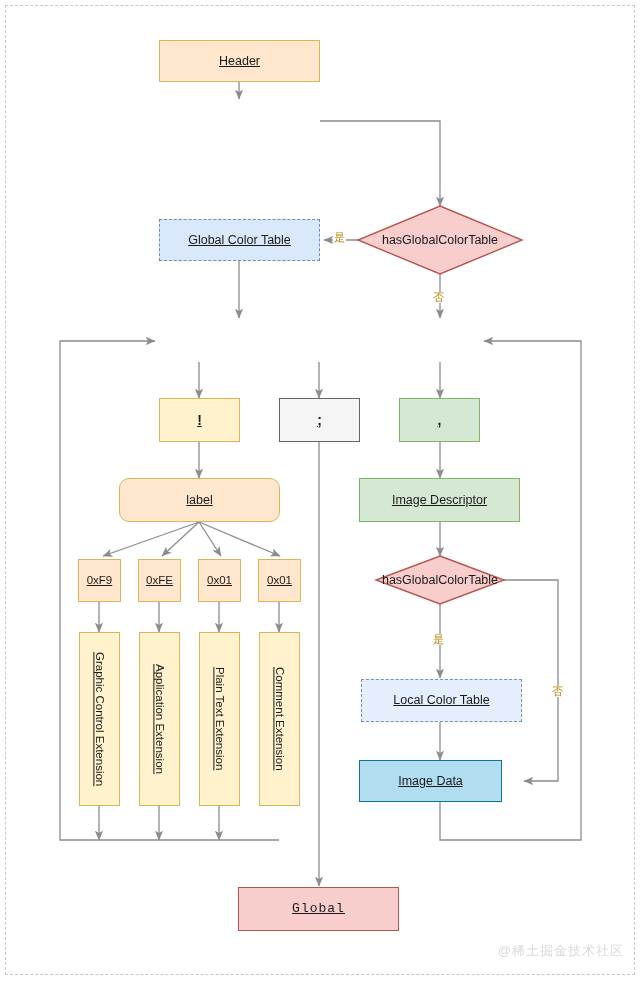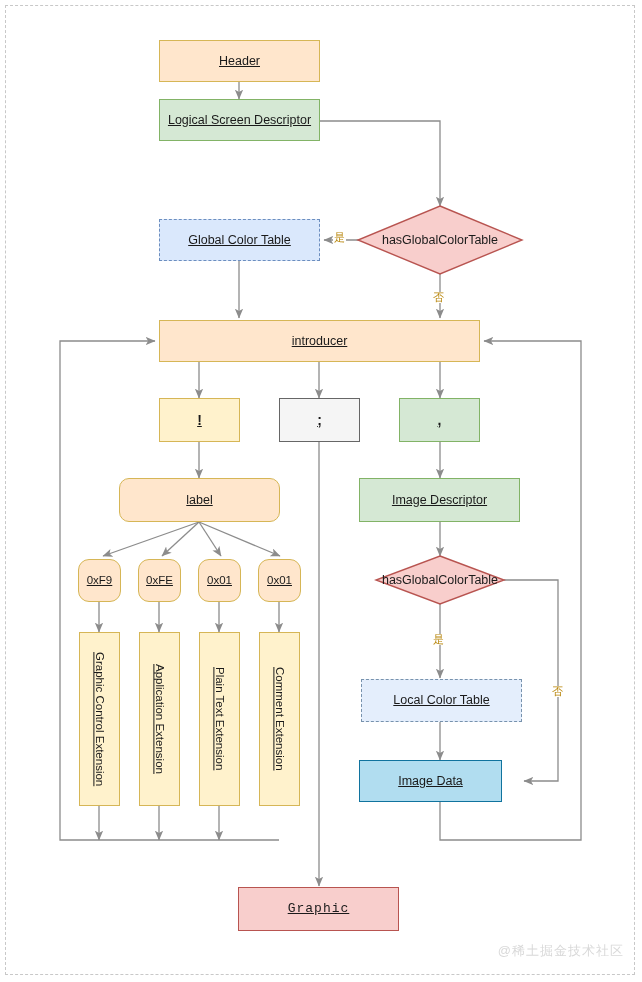--- a/index.html
+++ b/index.html
@@ -57,21 +57,21 @@
   .n-cyan     { background: #b1ddf0; border: 1.6px solid #10739e; }
   .n-red      { background: #f8cecc; border: 1.4px solid #b85450; }
   .sym { font-size: 14px; font-weight: 600; }
   .vtext {
     writing-mode: vertical-rl;
     text-orientation: mixed;
     white-space: nowrap;
     font-size: 11.5px;
   }
   .mono { font-family: "Liberation Mono", monospace; font-size: 13px; letter-spacing: 1px; }
-  .hexbox { font-size: 11.5px; border-radius: 11px; }
+  .hexbox { font-size: 11.5px; }
   .diamond-label {
     position: absolute;
     display: flex;
     align-items: center;
     justify-content: center;
     font-size: 12.5px;
     color: #1a1a1a;
     white-space: nowrap;
     pointer-events: none;
   }
@@ -161,25 +161,23 @@
   <svg class="layer" viewBox="0 0 642 982" xmlns="http://www.w3.org/2000/svg">
     <polygon points="440,206 522,240 440,274 358,240" fill="#f8cecc" stroke="#b85450" stroke-width="1.4"></polygon>
     <polygon points="440,556 504,580 440,604 376,580" fill="#f8cecc" stroke="#b85450" stroke-width="1.4"></polygon>
   </svg>
 
   <div class="diamond-label" style="left:358px; top:228px; width:164px; height:24px;">hasGlobalColorTable</div>
   <div class="diamond-label" style="left:360px; top:568px; width:160px; height:24px;">hasGlobalColorTable</div>
 
   <div class="node n-orange" style="left:159px; top:40px; width:161px; height:42px;">Header</div>
 
-  <div class="node n-green" style="left:159px; top:99px; width:161px; height:42px;">Logical Screen Descriptor</div>
 
   <div class="node n-blue-d" style="left:159px; top:219px; width:161px; height:42px;">Global Color Table</div>
 
-  <div class="node n-orange" style="left:159px; top:320px; width:321px; height:42px;">introducer</div>
 
   <div class="node n-yellow sym" style="left:159px; top:398px; width:81px; height:44px;">!</div>
 
   <div class="node n-gray sym" style="left:279px; top:398px; width:81px; height:44px;">;</div>
 
   <div class="node n-green sym" style="left:399px; top:398px; width:81px; height:44px;">,</div>
 
   <div class="node n-orange" style="left:119px; top:478px; width:161px; height:44px;border-radius:10px;">label</div>
 
   <div class="node n-orange hexbox" style="left:78px; top:559px; width:43px; height:43px;">0xF9</div>
@@ -205,21 +203,21 @@
   <div class="node n-yellow" style="left:259px; top:632px; width:41px; height:174px;">
     <span class="vtext">Comment Extension</span>
   </div>
 
   <div class="node n-green" style="left:359px; top:478px; width:161px; height:44px;">Image Descriptor</div>
 
   <div class="node n-lblue-d" style="left:361px; top:679px; width:161px; height:43px;">Local Color Table</div>
 
   <div class="node n-cyan" style="left:359px; top:760px; width:143px; height:42px;">Image Data</div>
 
-  <div class="node n-red mono" style="left:238px; top:887px; width:161px; height:44px;">Graphic</div>
+  <div class="node n-red mono" style="left:238px; top:887px; width:161px; height:44px;">Global</div>
 
   <div class="edge-label" style="left:333px; top:232px;">是</div>
 
   <div class="edge-label" style="left:432px; top:292px;">否</div>
 
   <div class="edge-label" style="left:432px; top:634px;">是</div>
 
   <div class="edge-label" style="left:551px; top:686px;">否</div>
 
   <div id="watermark">@稀土掘金技术社区</div>

